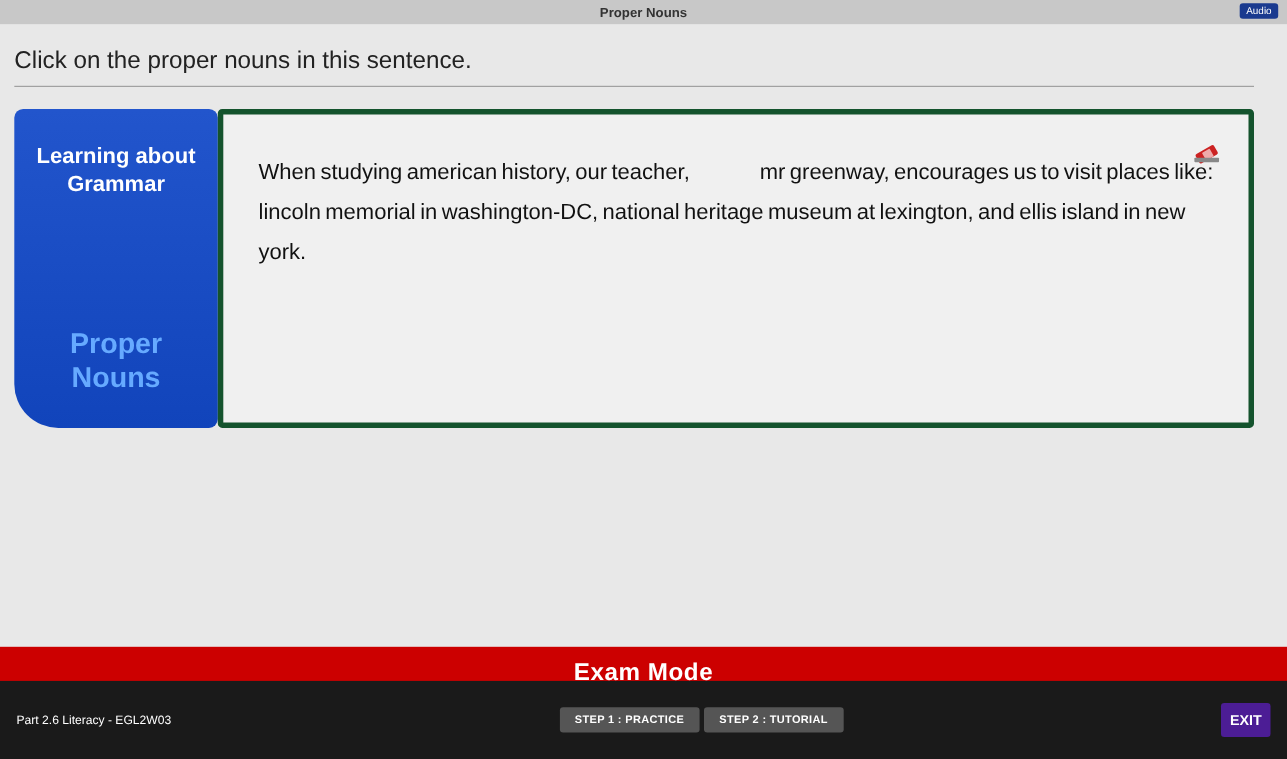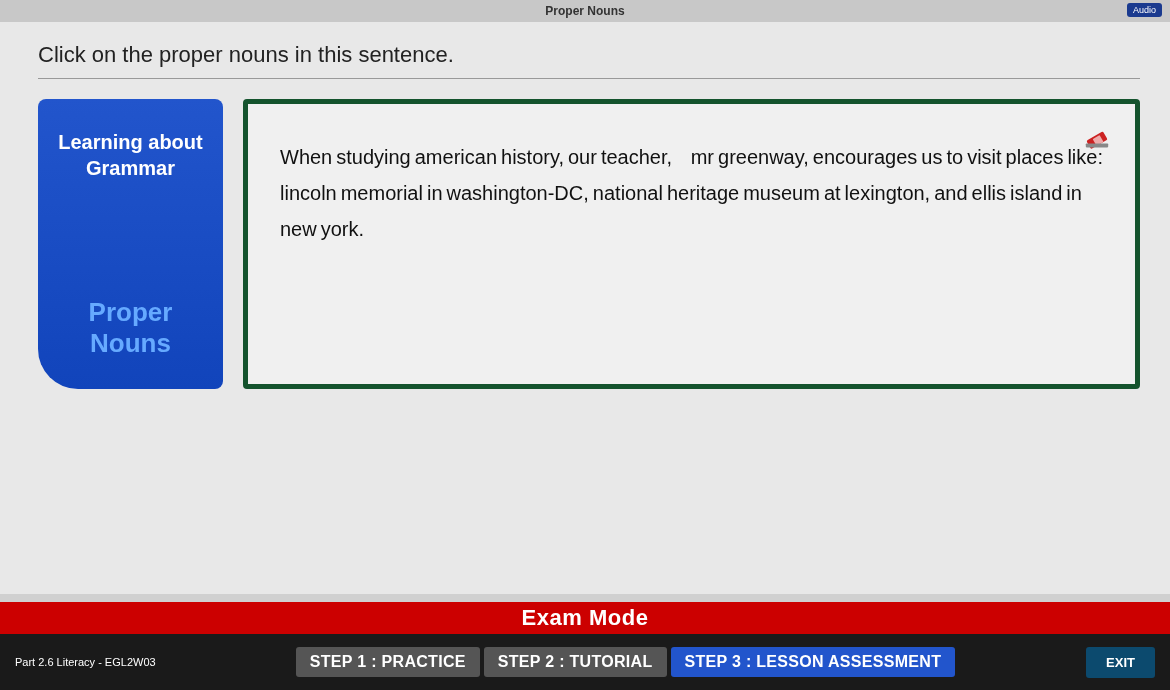--- a/index.html
+++ b/index.html
@@ -35,42 +35,41 @@
       font-size: 9px;
       padding: 2px 6px;
       border-radius: 3px;
       cursor: pointer;
       margin-left: 40px;
     }
 
     
     .main-content {
       background: #e8e8e8;
-      padding: 20px 30px 10px 38px;
+      padding: 20px 30px 10px 13px;
       height: 572px;
       position: relative;
     }
 
     .instruction-text {
       font-size: 22px;
       color: #222;
       font-weight: normal;
       margin-bottom: 10px;
     }
 
     .divider {
       border: none;
       border-top: 1.5px solid #999;
       margin: 10px 0 20px 0;
     }
 
     .content-row {
       display: flex;
       flex-direction: row;
-      gap: 20px;
       margin-top: 10px;
     }
 
     
     .sidebar-card {
       background: linear-gradient(to bottom, #2255cc, #1144bb);
       border-radius: 8px 8px 8px 40px;
       width: 185px;
       min-width: 185px;
       padding: 30px 15px 30px 15px;
@@ -130,40 +129,40 @@
     .word {
       cursor: pointer;
       display: inline-block;
       padding: 0 2px;
       border-radius: 2px;
     }
 
     
     .exam-bar {
       background: #cc0000;
-      height: 32px;
+      height: 46px;
       display: flex;
       align-items: center;
       justify-content: center;
       position: absolute;
       bottom: 56px;
       left: 0;
       right: 0;
     }
     .exam-bar-text {
       color: white;
       font-size: 22px;
       font-weight: bold;
       letter-spacing: 0.5px;
     }
 
     
     .nav-bar {
       background: #1a1a1a;
-      height: 56px;
+      height: 71px;
       display: flex;
       align-items: center;
       position: absolute;
       bottom: 0;
       left: 0;
       right: 0;
       padding: 0 15px;
     }
 
     .nav-left {
@@ -174,21 +173,21 @@
 
     .nav-steps {
       display: flex;
       gap: 4px;
       flex: 1;
       justify-content: center;
     }
 
     .step-btn {
       padding: 6px 14px;
-      font-size: 16px;
+      font-size: 10px;
       font-weight: bold;
       border: none;
       cursor: pointer;
       border-radius: 3px;
       letter-spacing: 0.3px;
     }
     .step-practice {
       background: #555;
       color: white;
     }
@@ -209,24 +208,24 @@
       font-size: 14px;
       font-weight: bold;
       cursor: pointer;
       border-radius: 4px;
       display: flex;
       align-items: center;
       gap: 6px;
     }
 
     .exit-btn {
-      background: #0c4a6e;
+      background: #4c1d95;
       color: white;
       border: none;
-      padding: 8px 20px;
+      padding: 8px 8px;
       font-size: 13px;
       font-weight: bold;
       cursor: pointer;
       border-radius: 3px;
       margin-left: 10px;
       display: flex;
       align-items: center;
       gap: 4px;
     }
 
@@ -274,17 +273,16 @@
 <div class="exam-bar">
   <span class="exam-bar-text">Exam Mode</span>
 </div>
 
 <div class="nav-bar">
   <div class="nav-left">Part 2.6 Literacy - EGL2W03</div>
 
   <div class="nav-steps">
     <button class="step-btn step-practice">STEP 1 : PRACTICE</button>
     <button class="step-btn step-tutorial">STEP 2 : TUTORIAL</button>
-    <button class="step-btn step-assessment">STEP 3 : LESSON ASSESSMENT</button>
   </div>
 
   <button class="exit-btn">EXIT</button>
 </div>
 
 </body></html>

